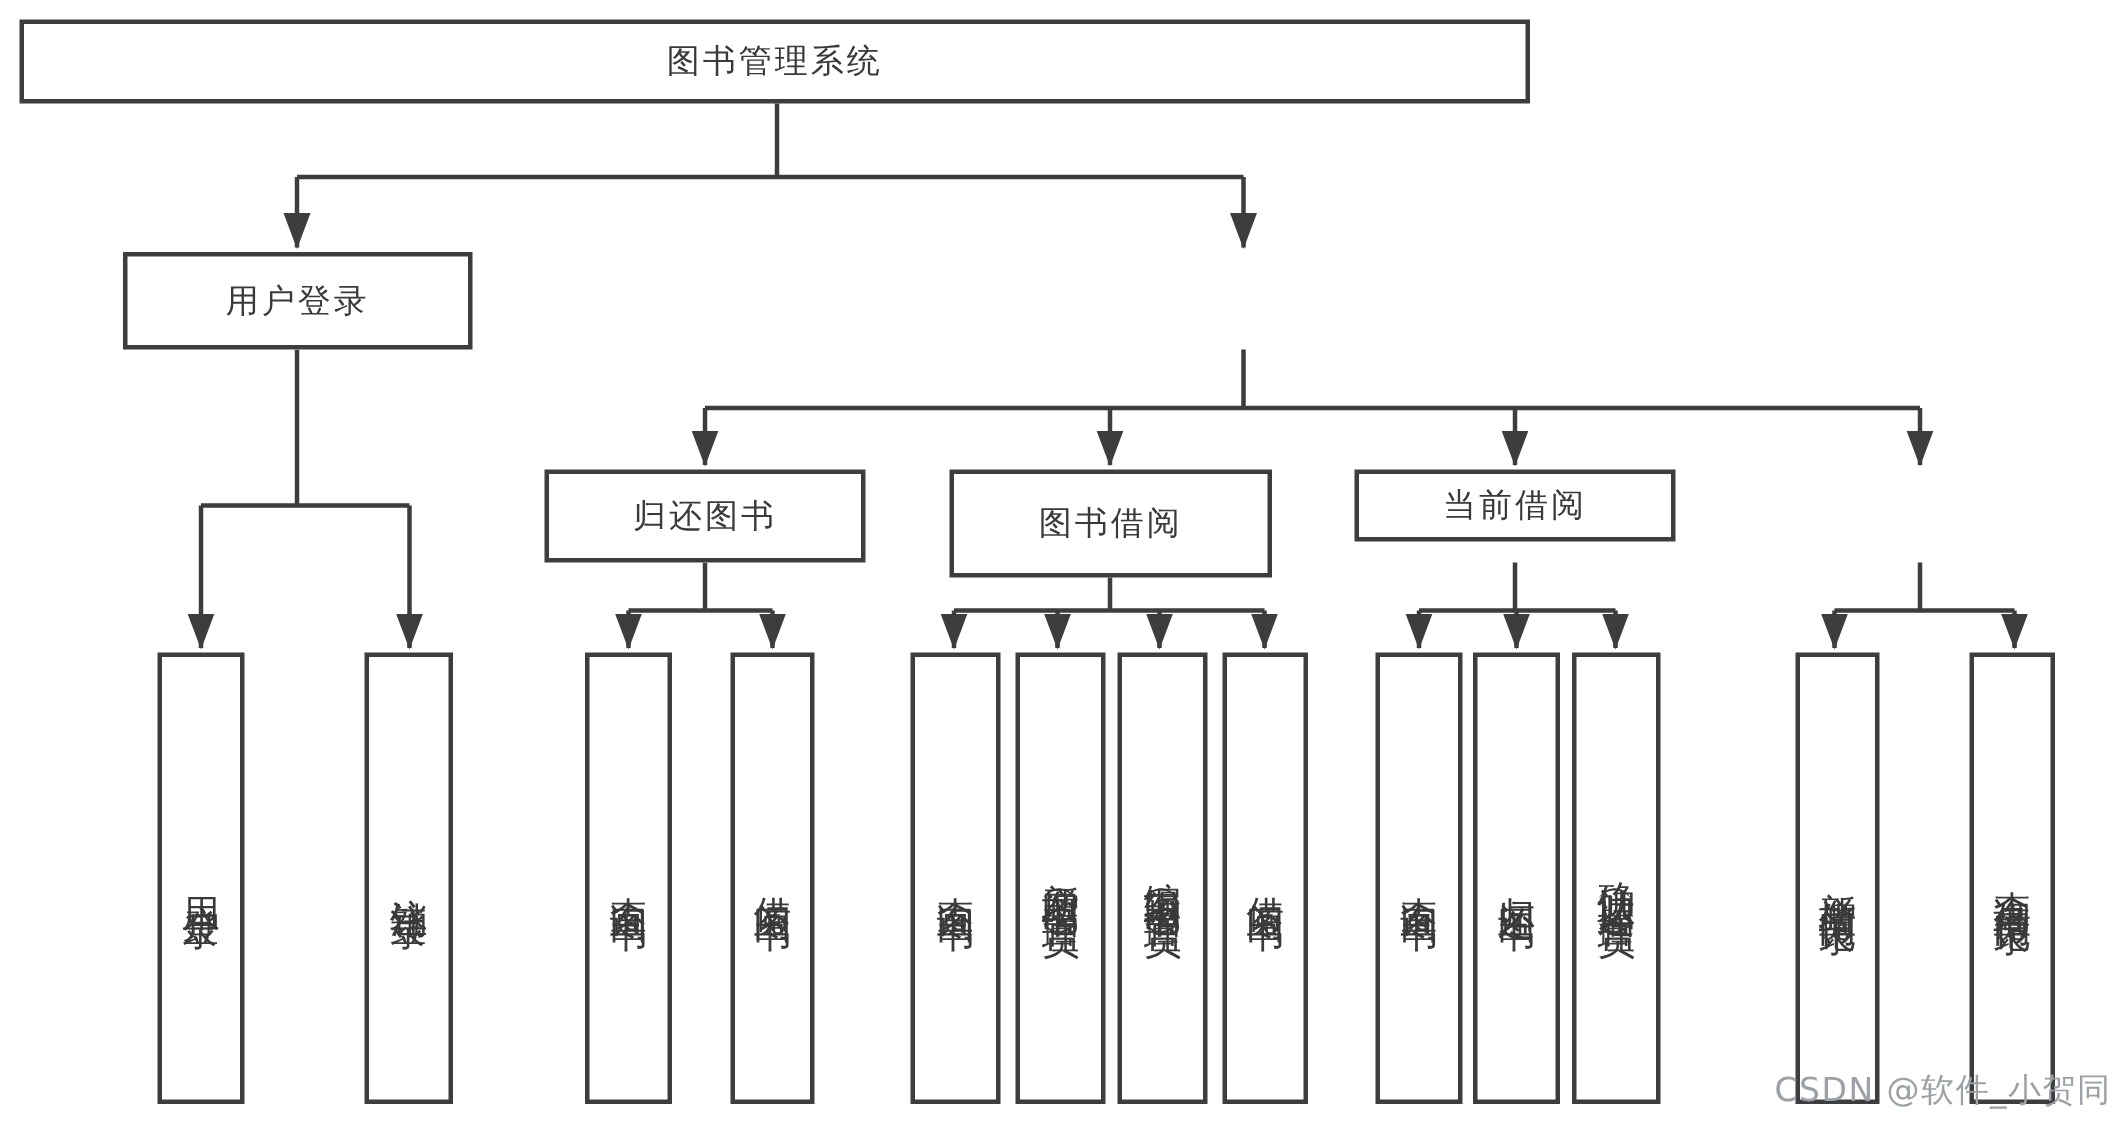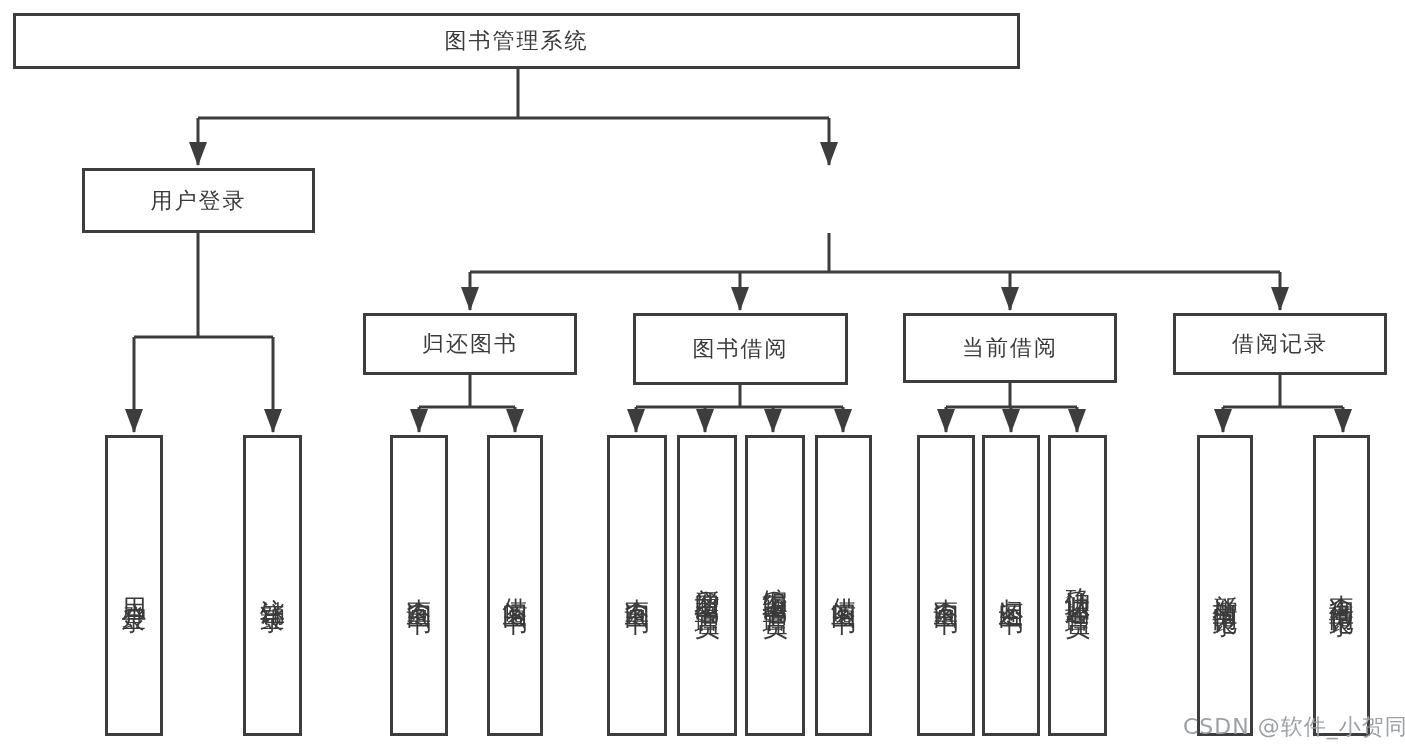--- a/index.html
+++ b/index.html
@@ -112,25 +112,22 @@
   <div class="node hbox" style="left:82px; top:168px; width:233px; height:65px;">
     <span class="label">用户登录</span>
   </div>
 
   <div class="node hbox" style="left:363px; top:313px; width:214px; height:62px;">
     <span class="label">归还图书</span>
   </div>
   <div class="node hbox" style="left:633px; top:313px; width:215px; height:72px;">
     <span class="label">图书借阅</span>
   </div>
-  <div class="node hbox" style="left:903px; top:313px; width:214px; height:70px;">
+  <div class="node hbox" style="left:903px; top:313px; width:214px; height:48px;">
     <span class="label">当前借阅</span>
-  </div>
-  <div class="node hbox" style="left:1173px; top:313px; width:214px; height:62px;">
-    <span class="label">借阅记录</span>
   </div>
 
   <div class="node vbox" style="left:105px; top:435px; width:58px; height:301px;">
     <span class="label">用户登录</span>
   </div>
   <div class="node vbox" style="left:243px; top:435px; width:59px; height:301px;">
     <span class="label">注销登录</span>
   </div>
 
   <div class="node vbox" style="left:390px; top:435px; width:58px; height:301px;">

